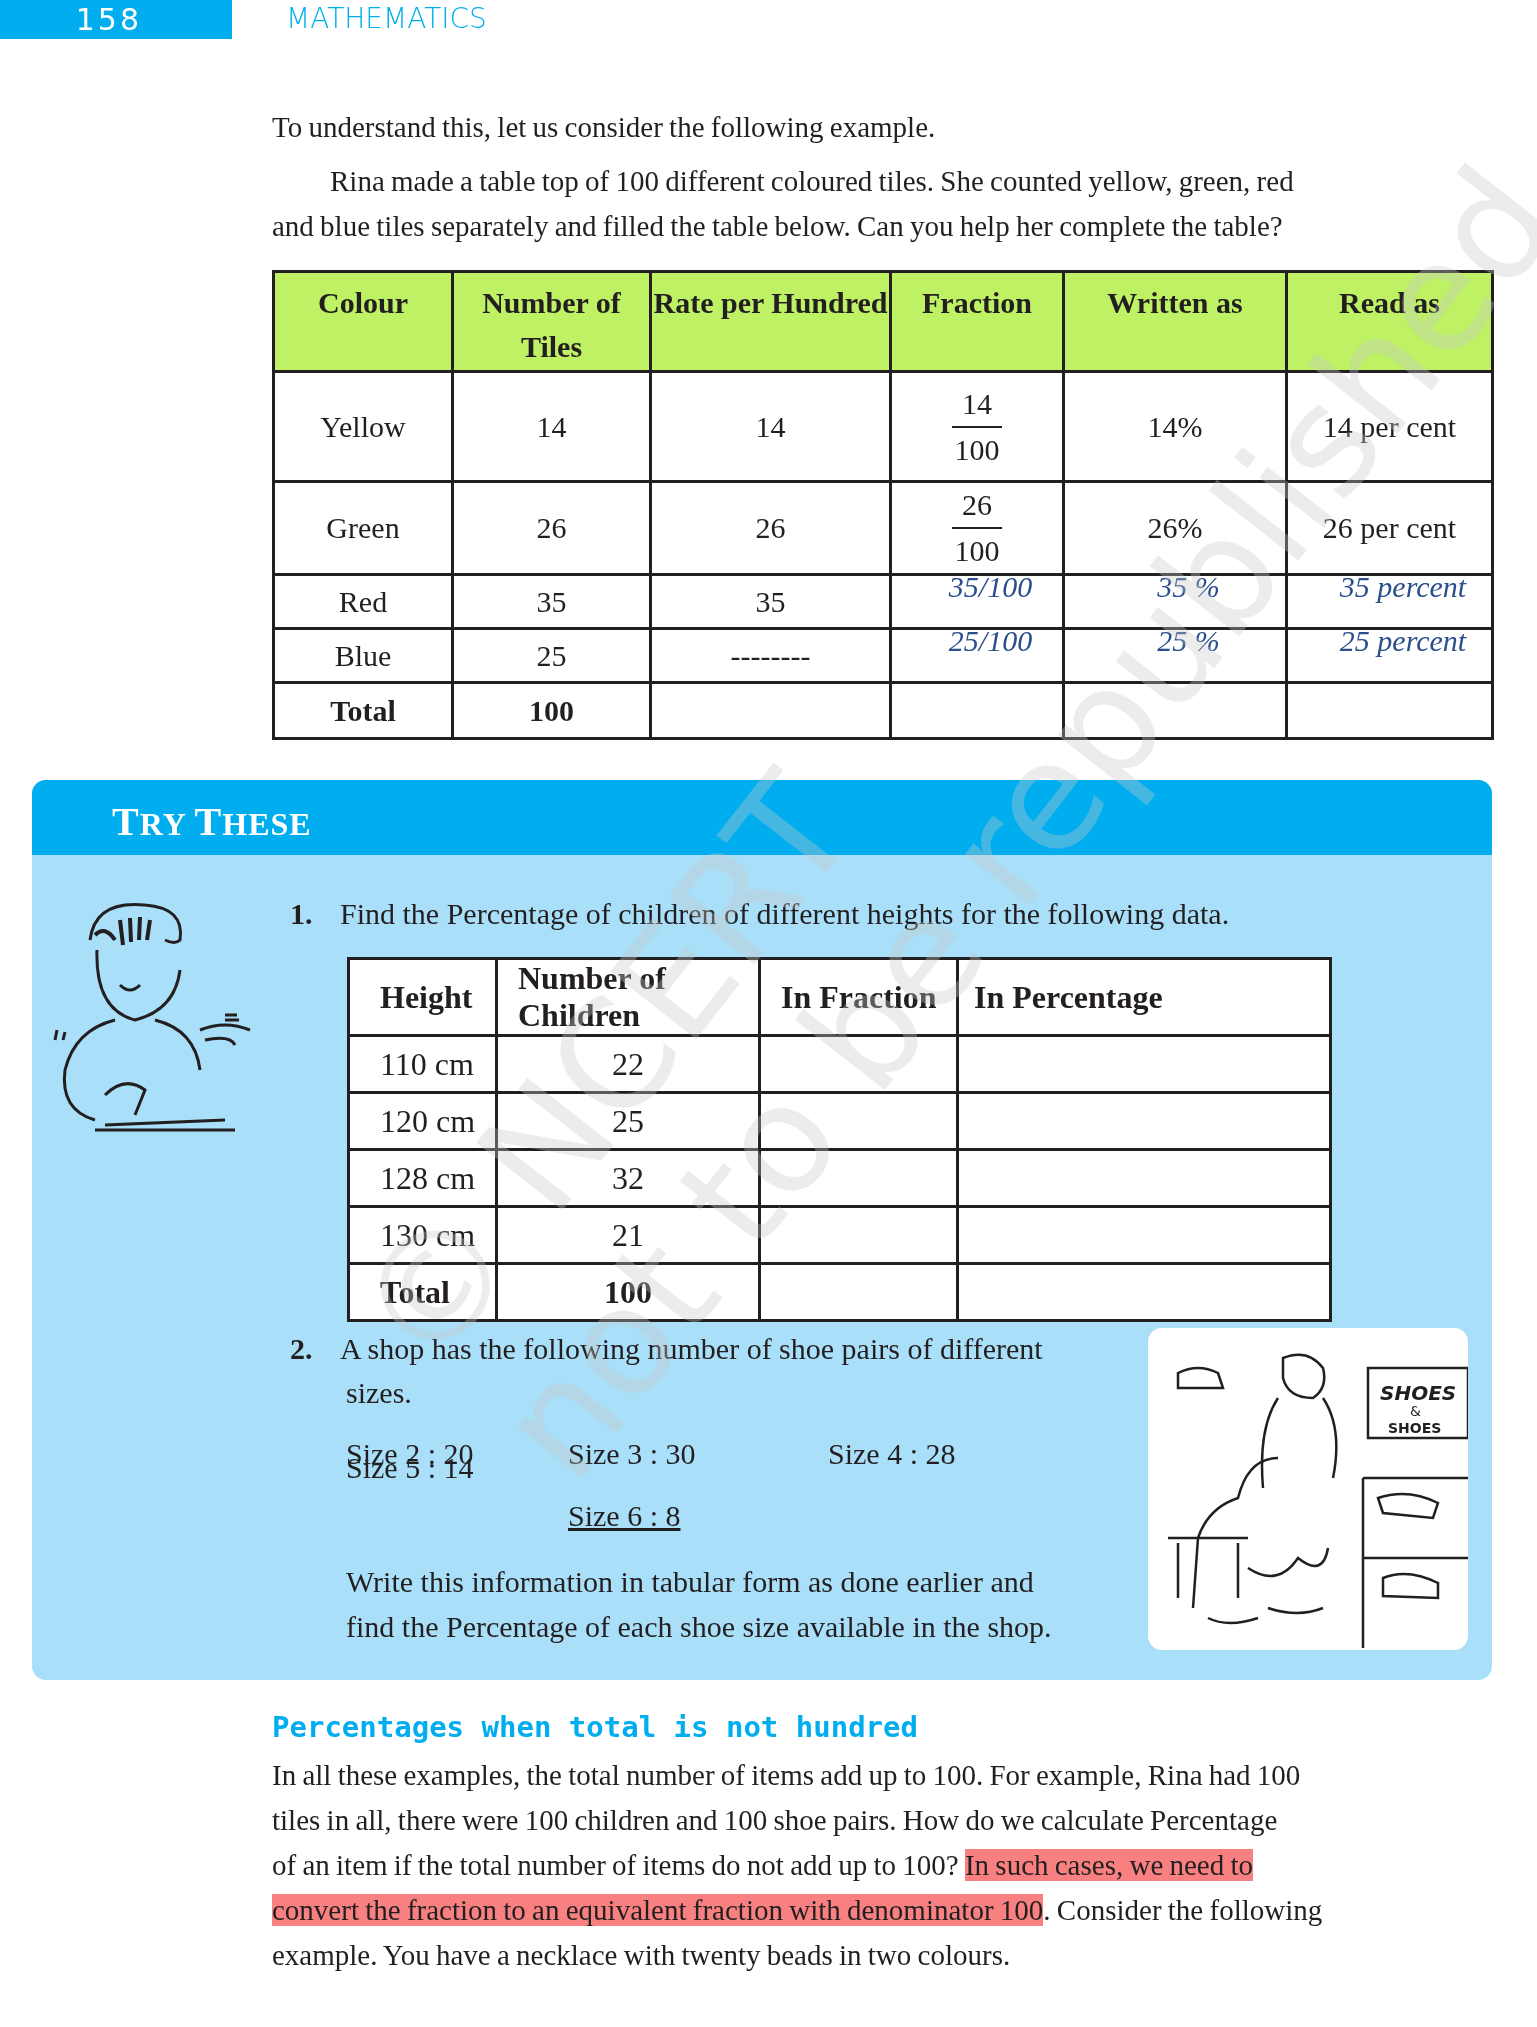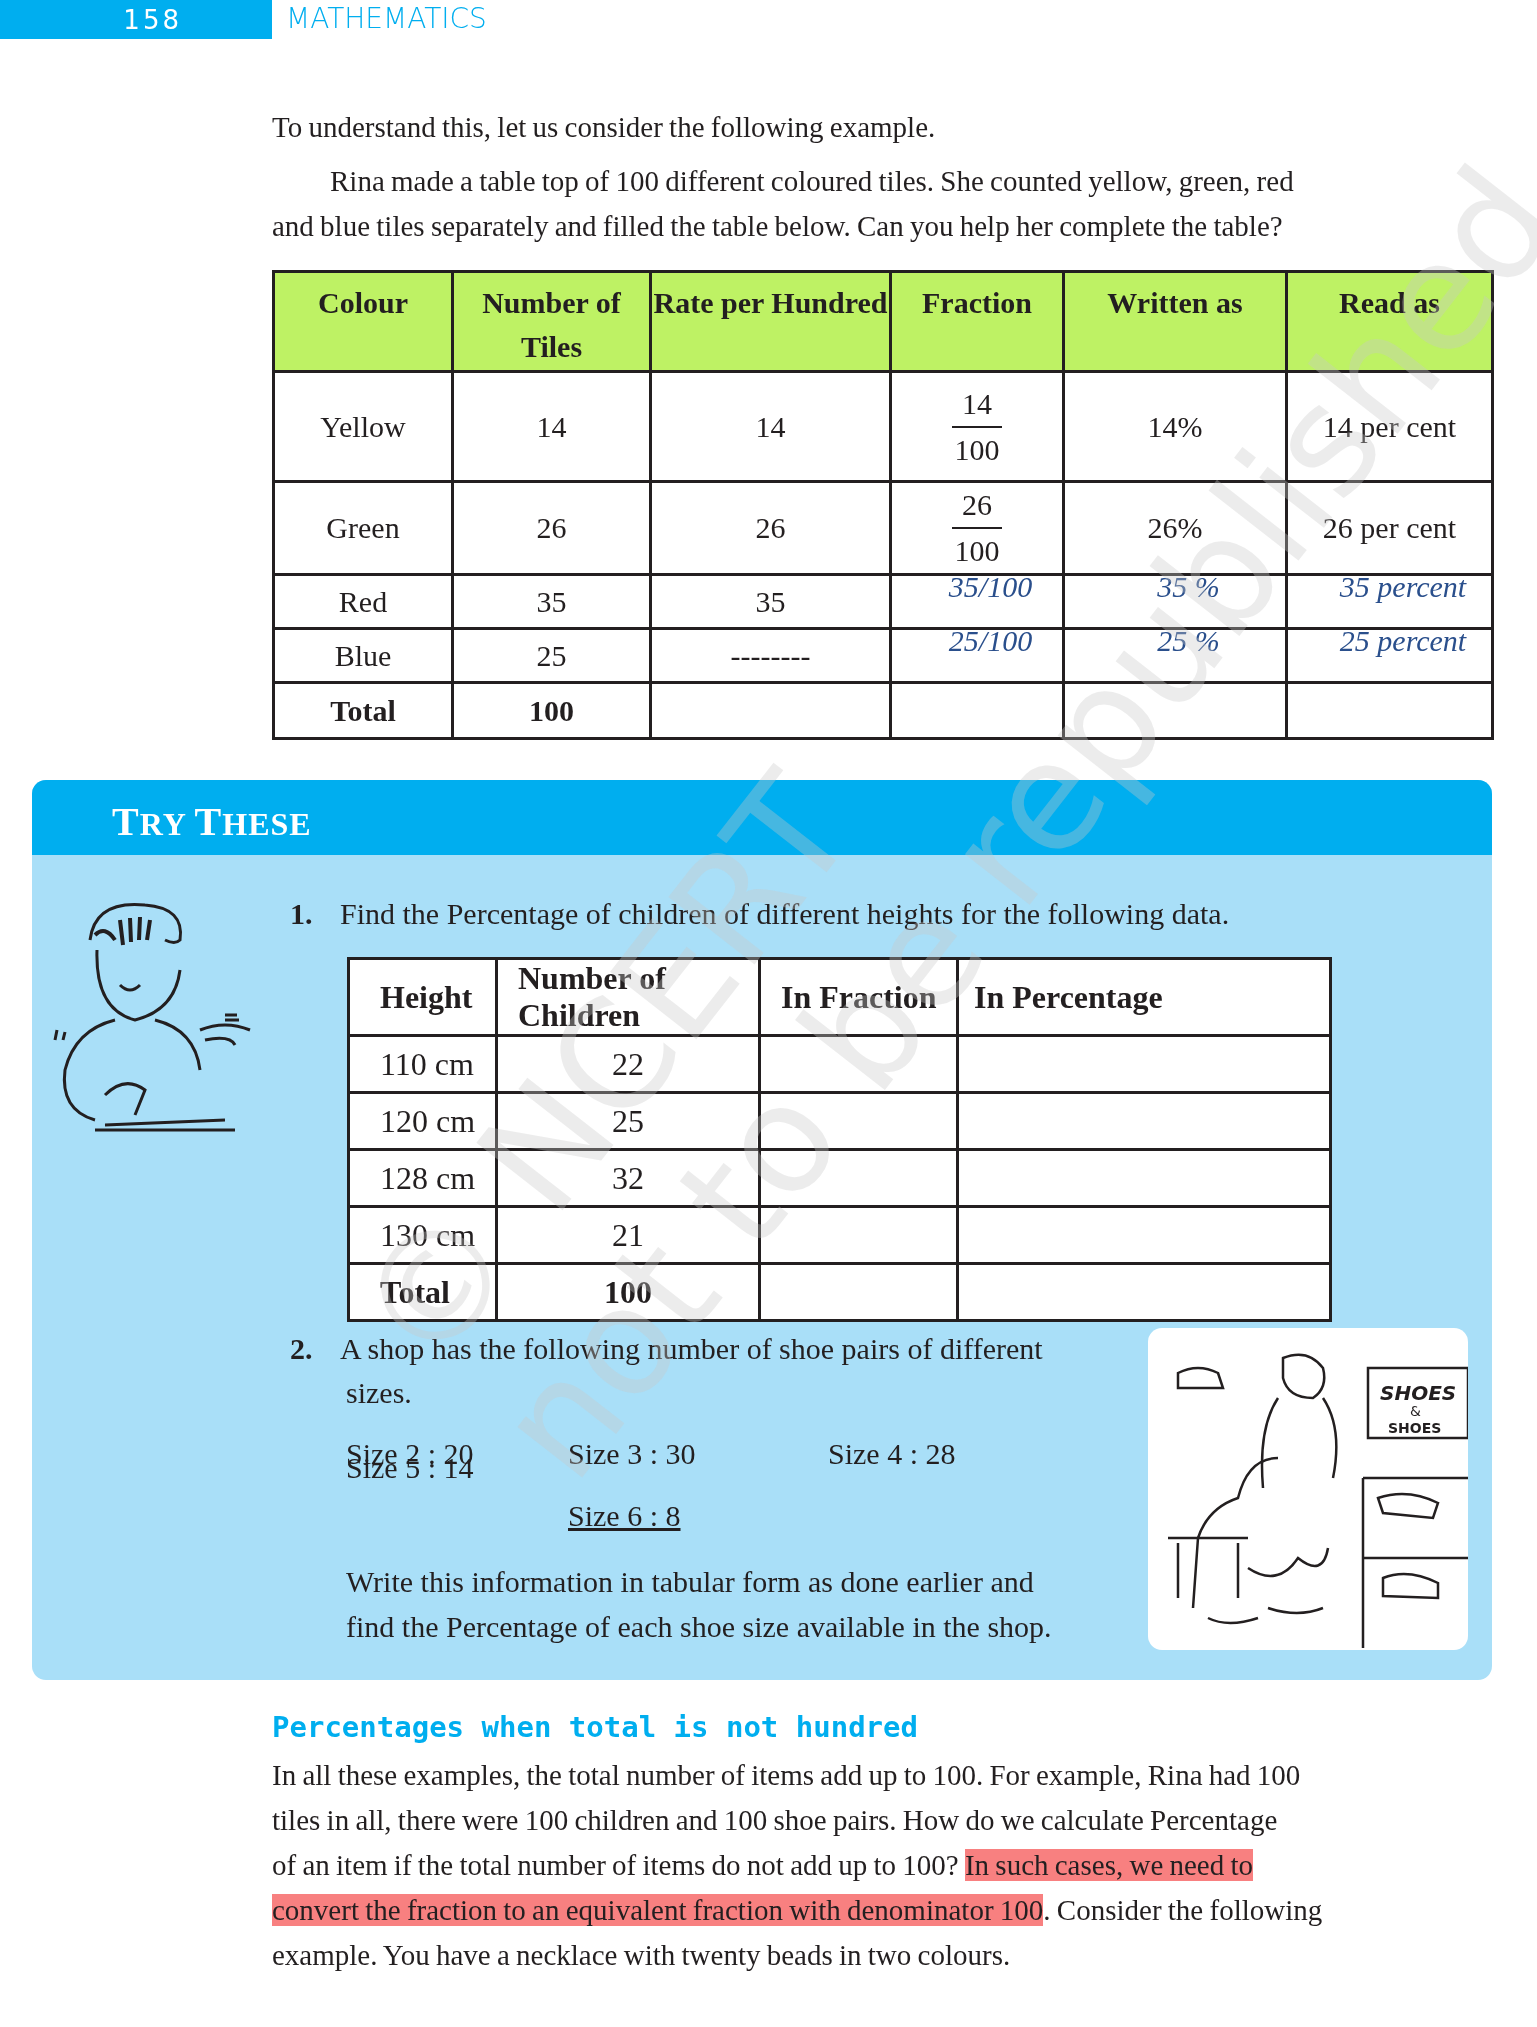--- a/index.html
+++ b/index.html
@@ -1,21 +1,21 @@
 <!DOCTYPE html>
 <html><head>
 <meta charset="utf-8">
 <style>
   html, body { margin:0; padding:0; background:#ffffff; }
   body { width:1537px; height:2027px; position:relative; overflow:hidden;
          font-family:"Liberation Serif", serif; color:#231f20; }
 
   
-  .hdr-num { position:absolute; left:0; top:0; width:272px; height:39px; background:#00aeef;
-             color:#fff; font-family:"DejaVu Sans", sans-serif; font-size:26px; letter-spacing:3px;
+  .hdr-num { position:absolute; left:0; top:0; width:232px; height:39px; background:#00aeef;
+             color:#fff; font-family:"DejaVu Sans", sans-serif; font-size:30px; letter-spacing:3px;
              display:flex; align-items:center; justify-content:flex-end; padding-right:90px; box-sizing:border-box; }
   .hdr-title { position:absolute; left:286px; top:2px; color:#00aeef; font-family:"DejaVu Sans", sans-serif;
                font-size:28px; font-weight:300; letter-spacing:0px; }
 
   .para { position:absolute; font-size:29px; line-height:46px; word-spacing:-1px; }
 
   
   table { border-collapse:collapse; position:absolute; }
   .t1 { left:272px; top:270px; width:1222px; }
   .t1 td, .t1 th { border:3px solid #231f20; text-align:center; font-size:30px; padding:0; }

